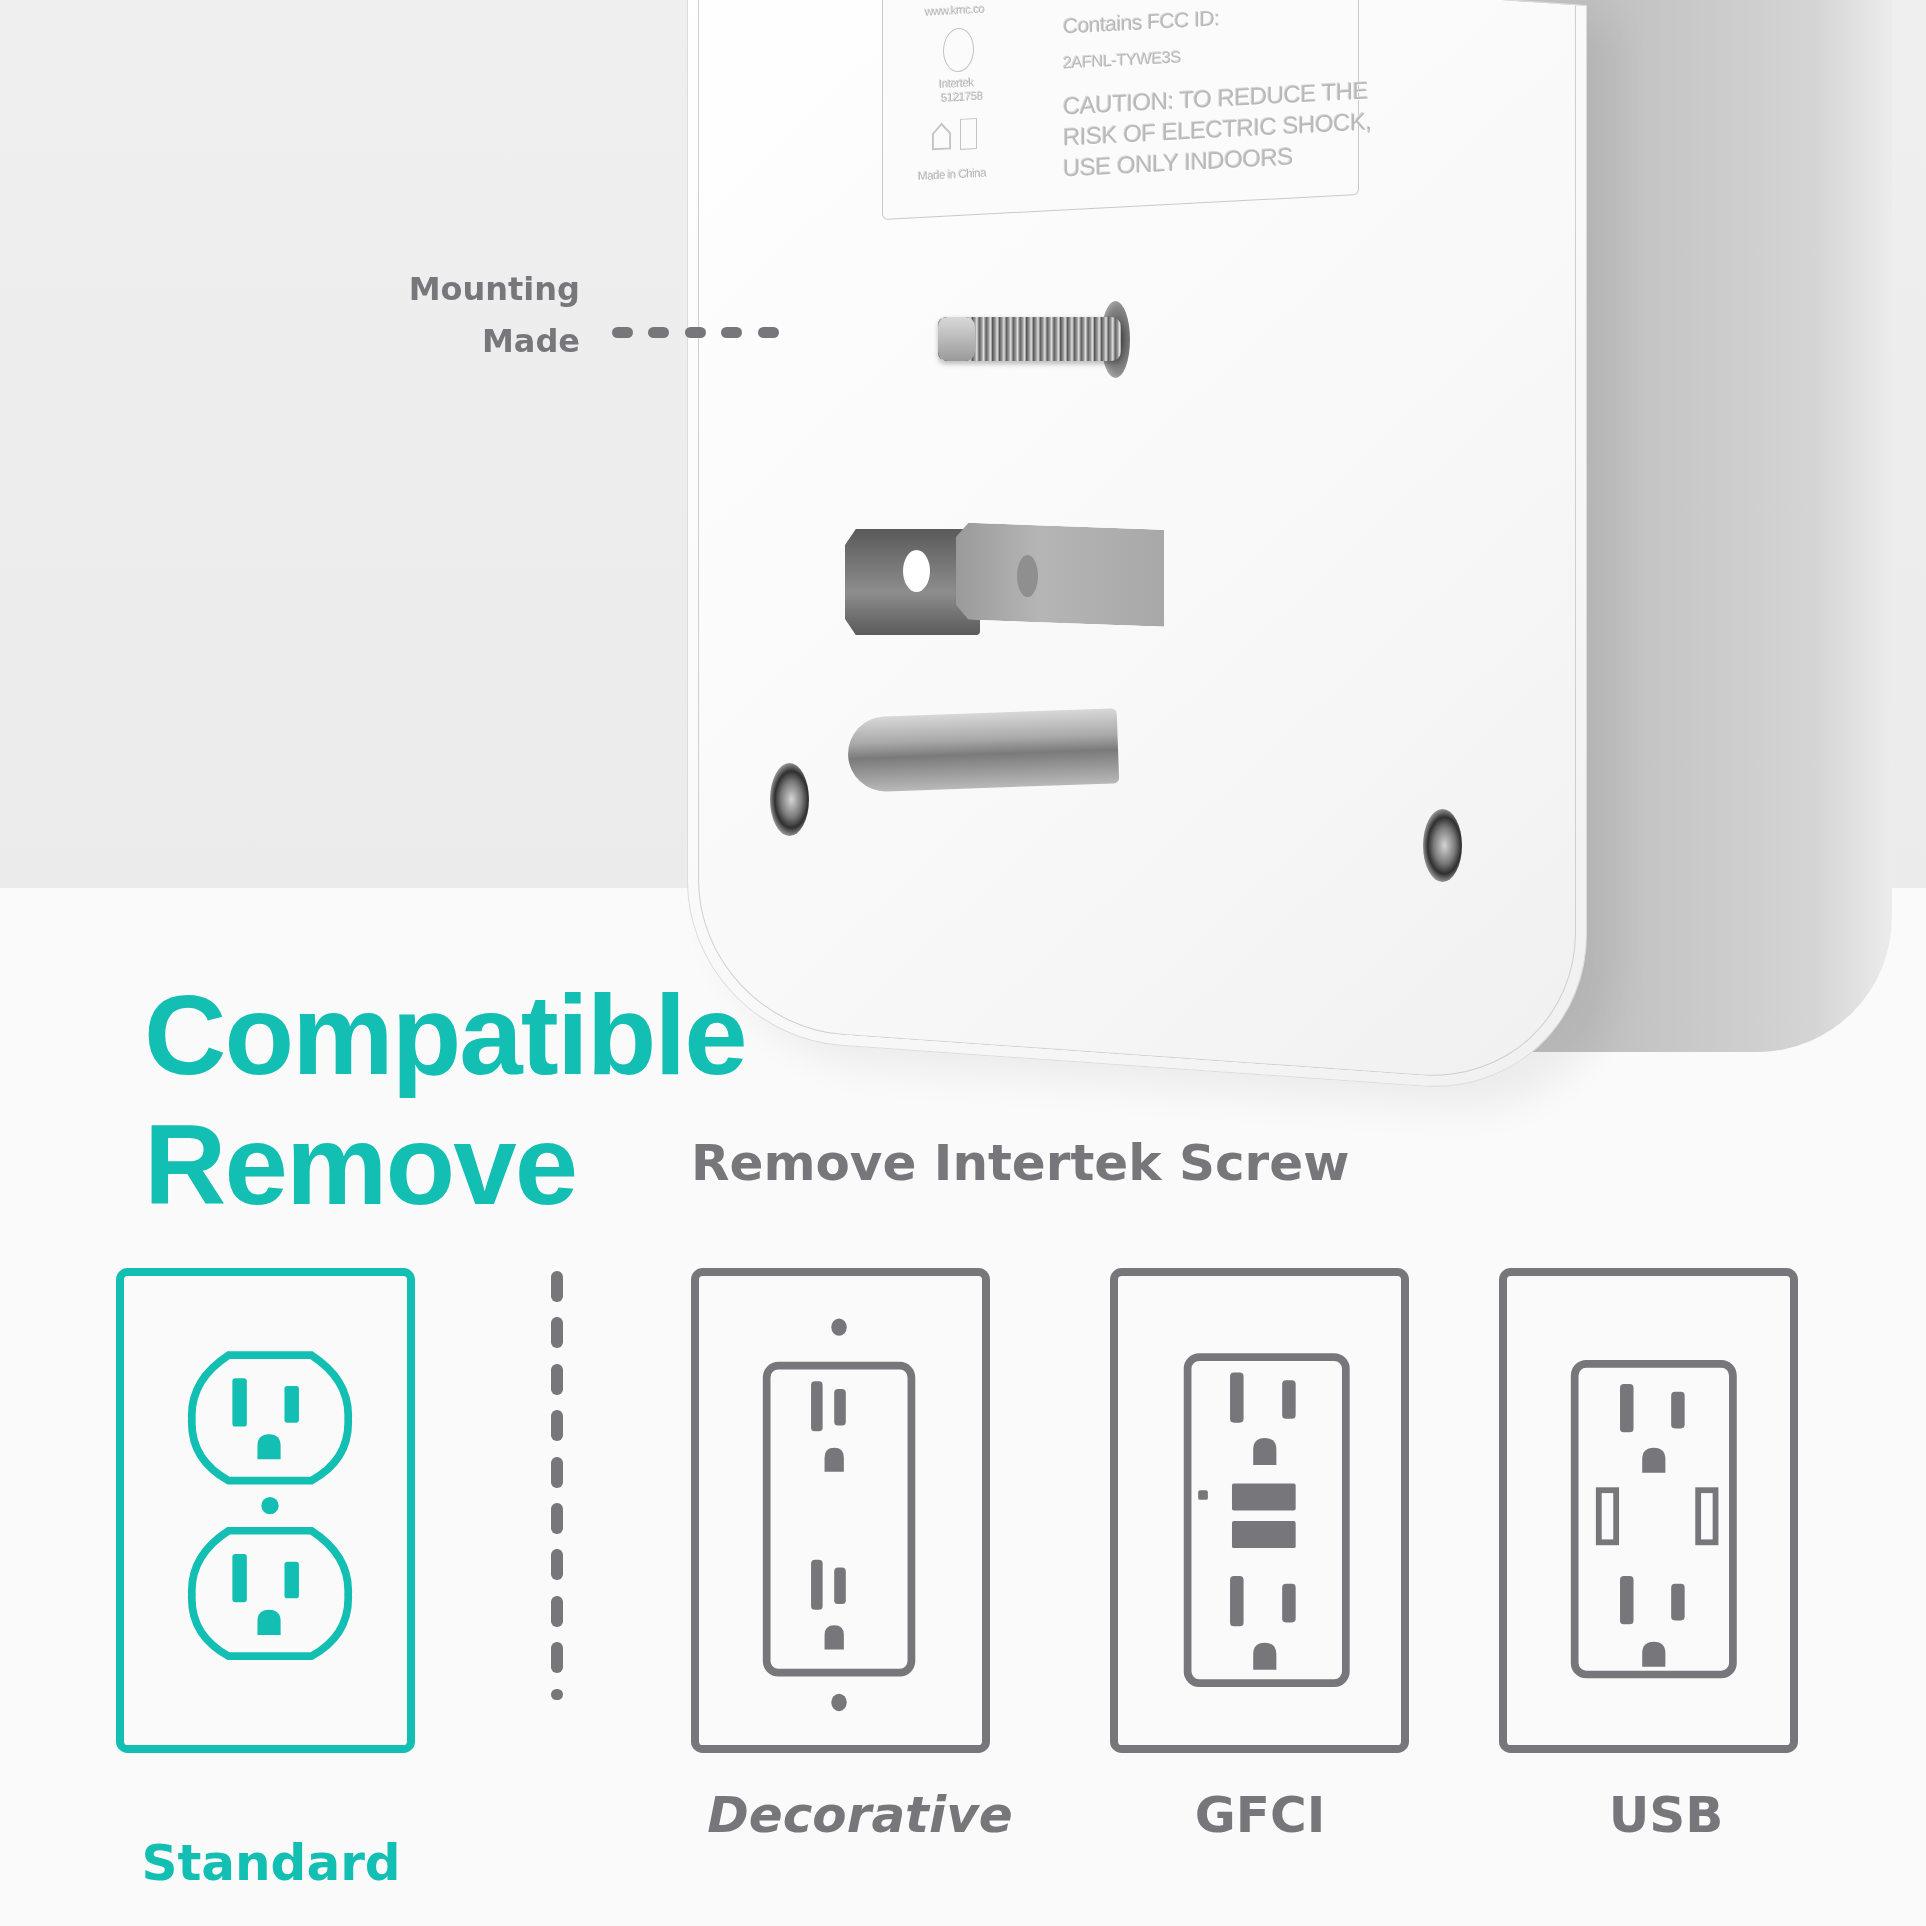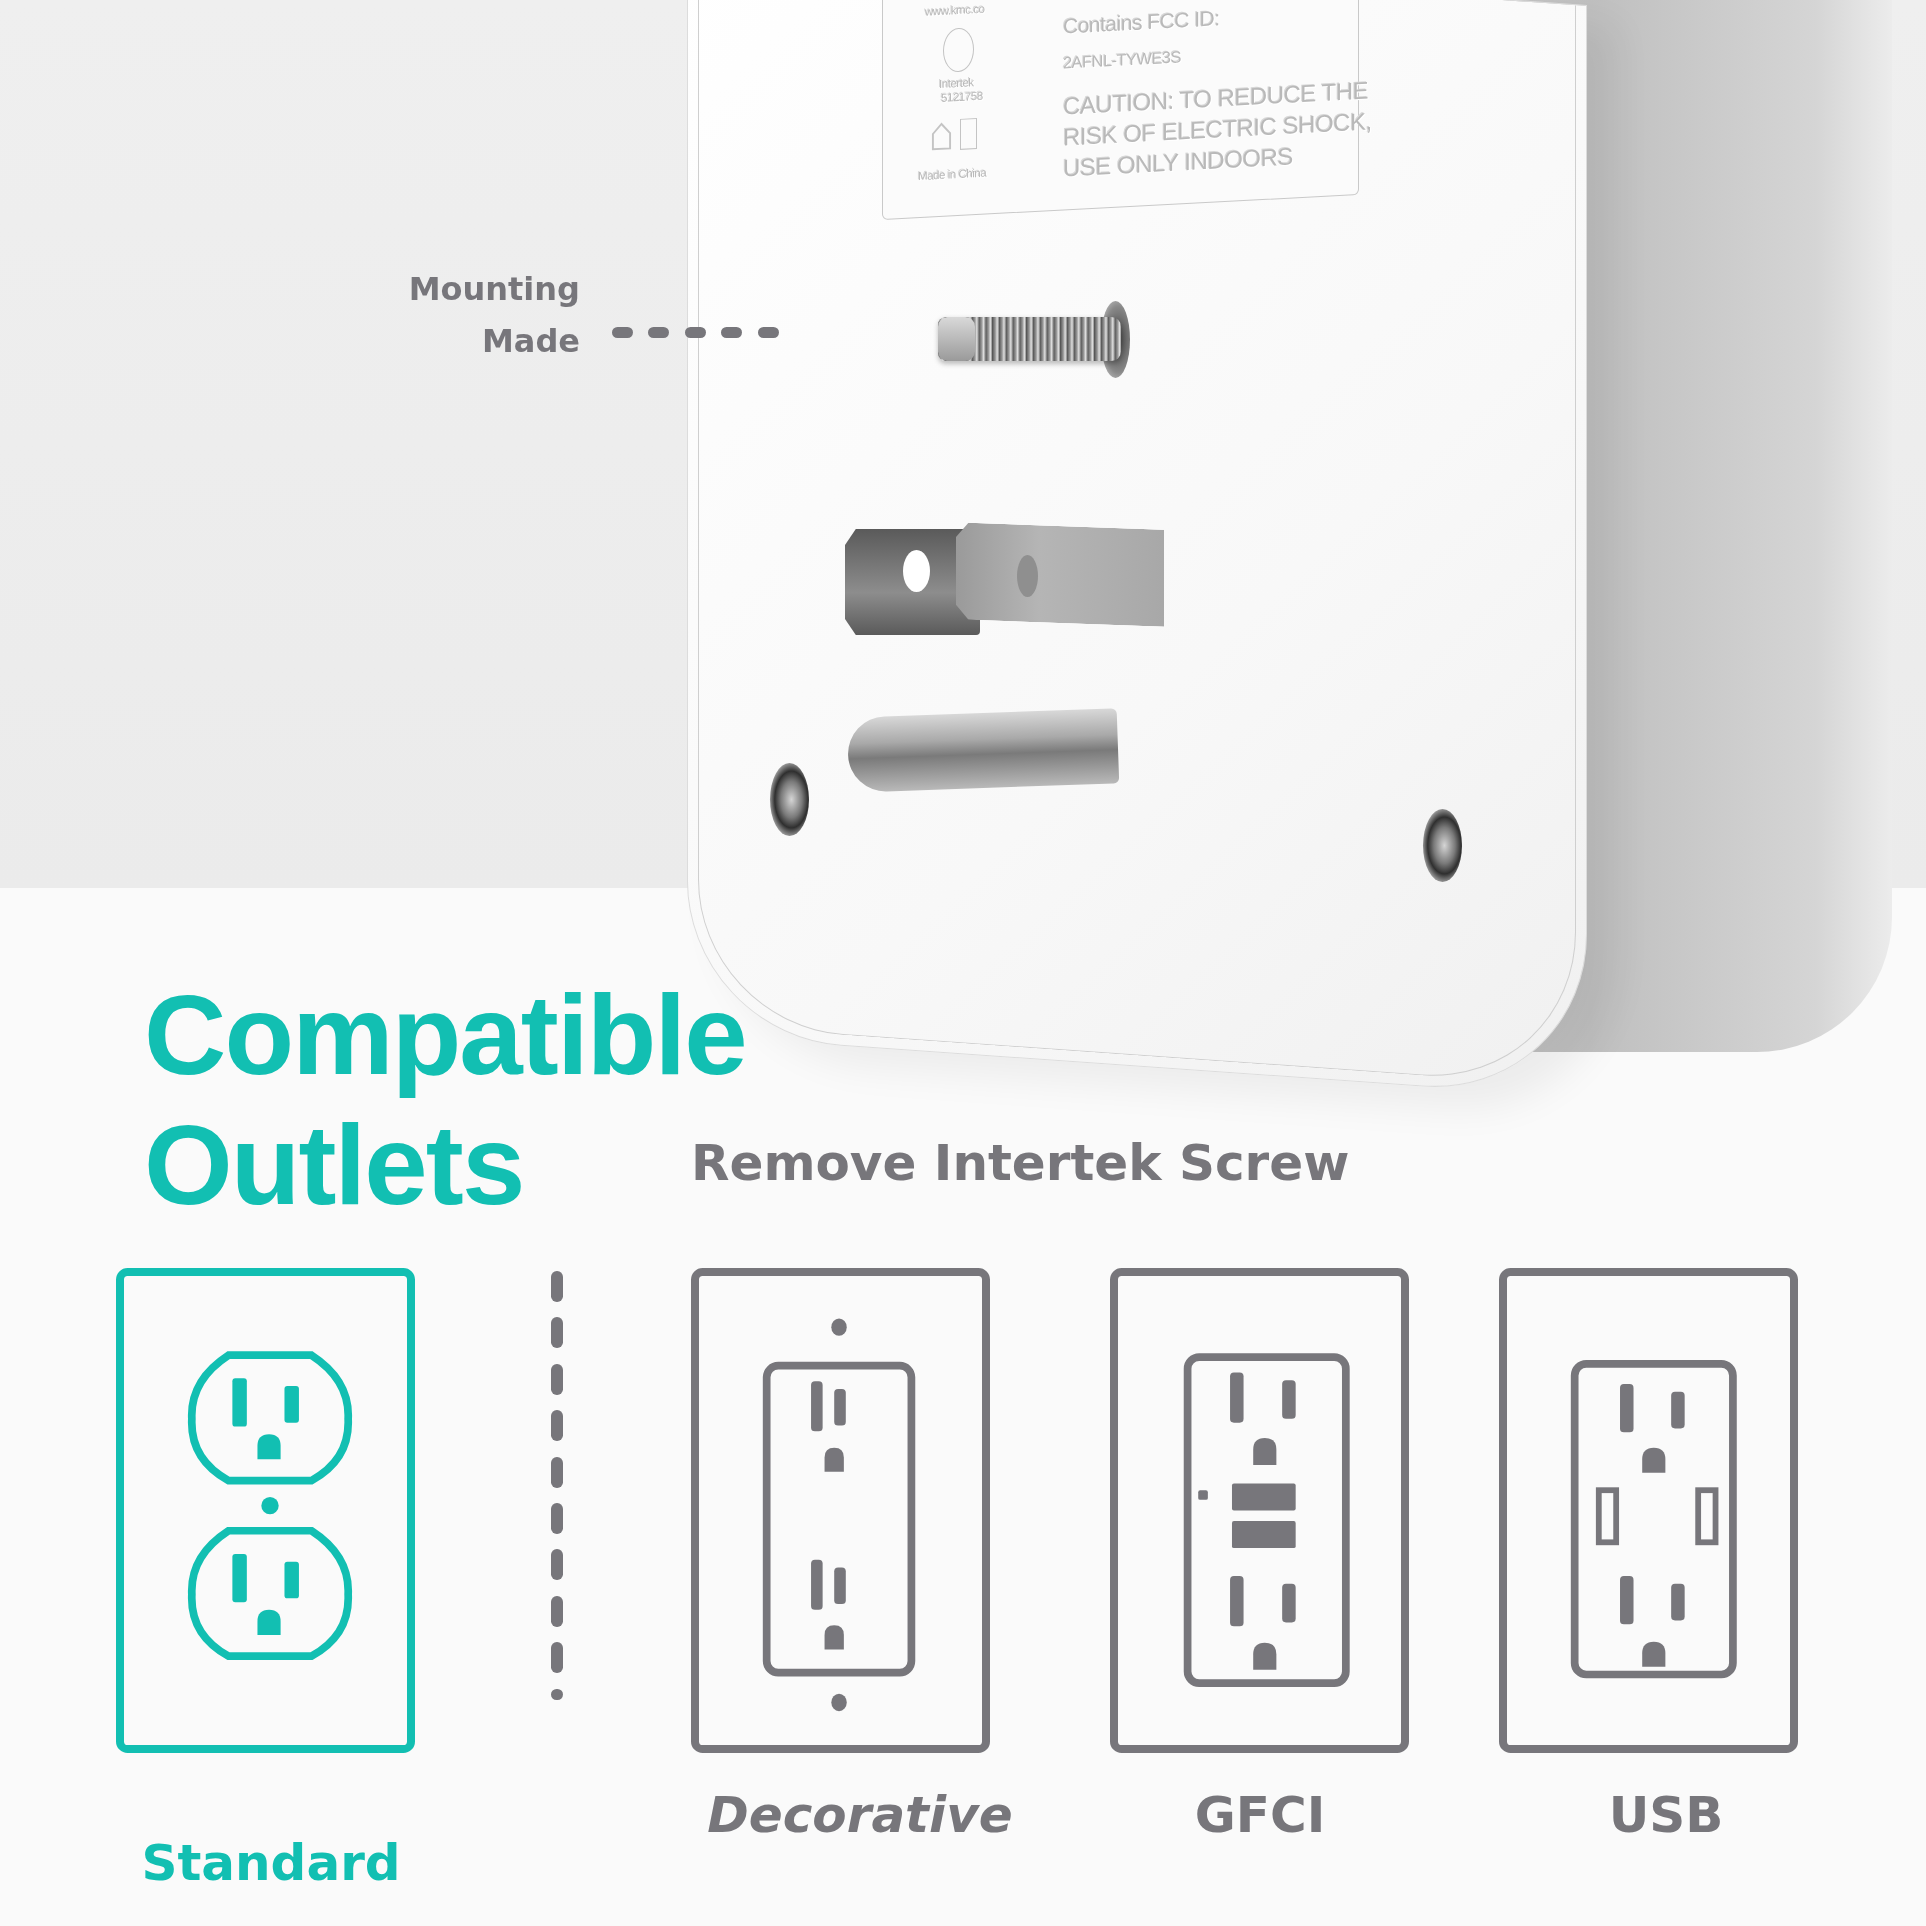--- a/index.html
+++ b/index.html
@@ -137,21 +137,21 @@
 <div class="callout-dashes">
   <div class="dash"></div>
   <div class="dash"></div>
   <div class="dash"></div>
   <div class="dash"></div>
   <div class="dash"></div>
 </div>
 
 <div class="heading">
   <div>Compatible</div>
-  <div>Outlets</div>
+  <div>Remove</div>
 </div>
 <div class="subheading">Remove Intertek Screw</div>
 
 <div class="card card-teal" style="left:116px;">
   <svg style="left:64px;top:75px;" width="164" height="319" viewBox="0 0 170 330">
     <g fill="none" stroke="#12bfb2" stroke-width="8">
       <path d="M42 4 H128 Q168 30 166 70 Q168 112 128 134 H42 Q2 112 4 70 Q2 30 42 4 Z"></path>
       <path d="M42 186 H128 Q168 212 166 252 Q168 294 128 316 H42 Q2 294 4 252 Q2 212 42 186 Z"></path>
     </g>
     <g fill="#12bfb2">

